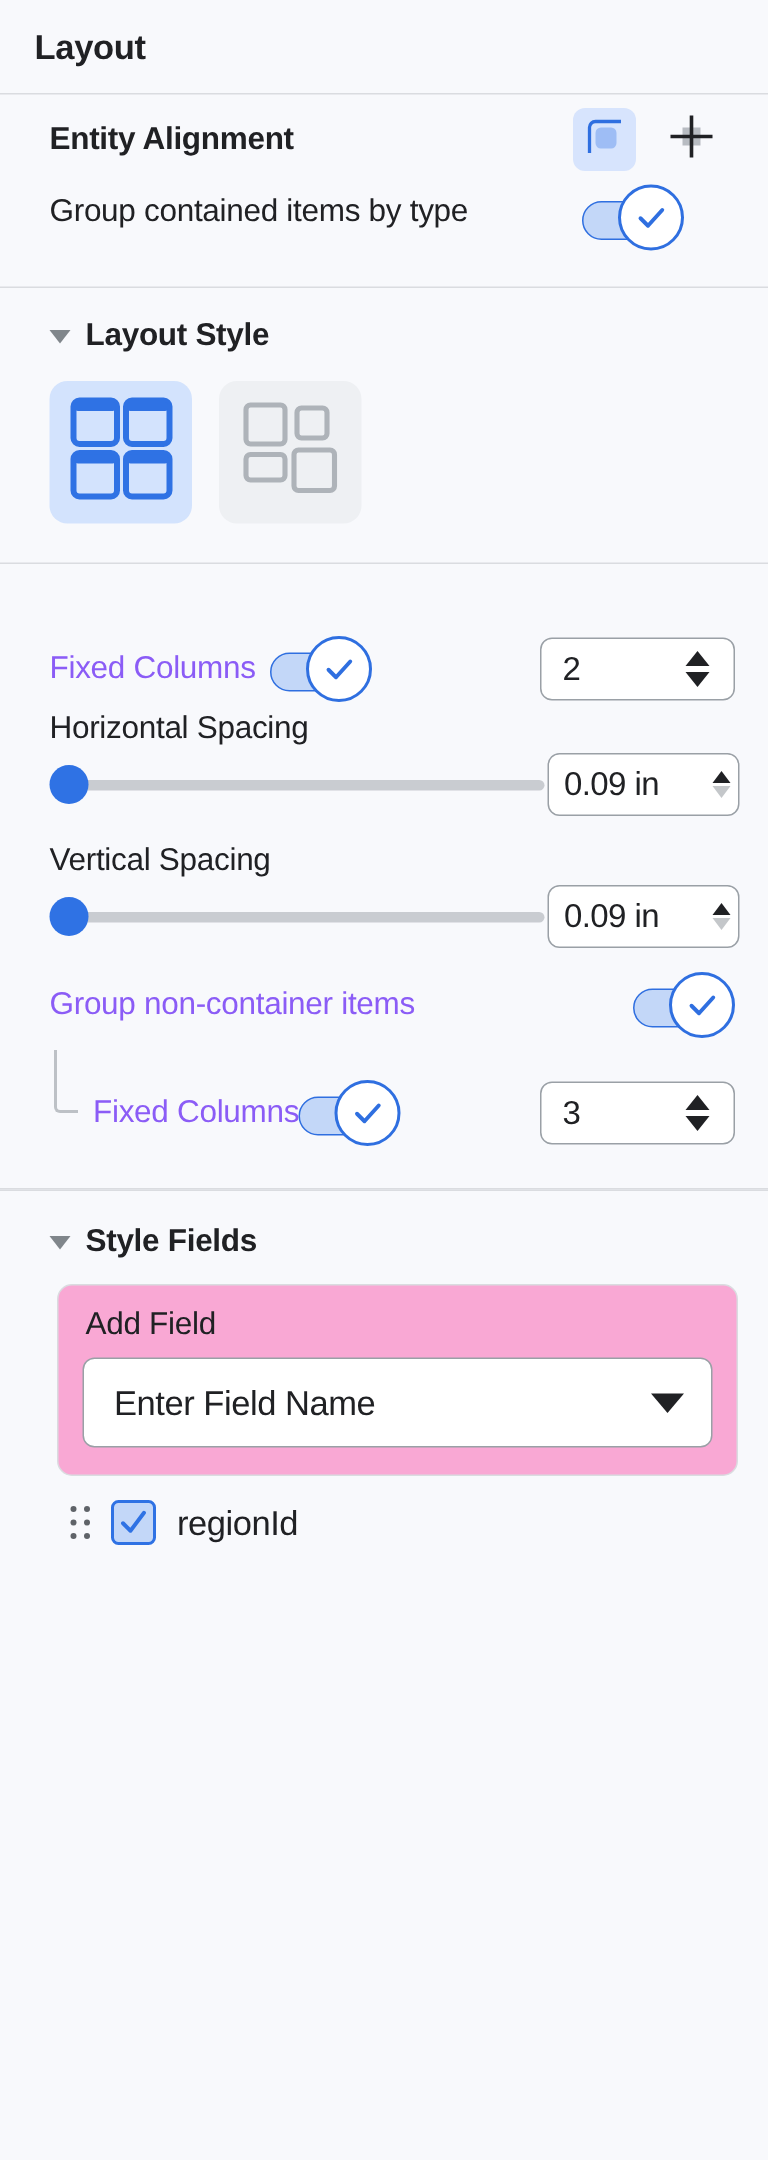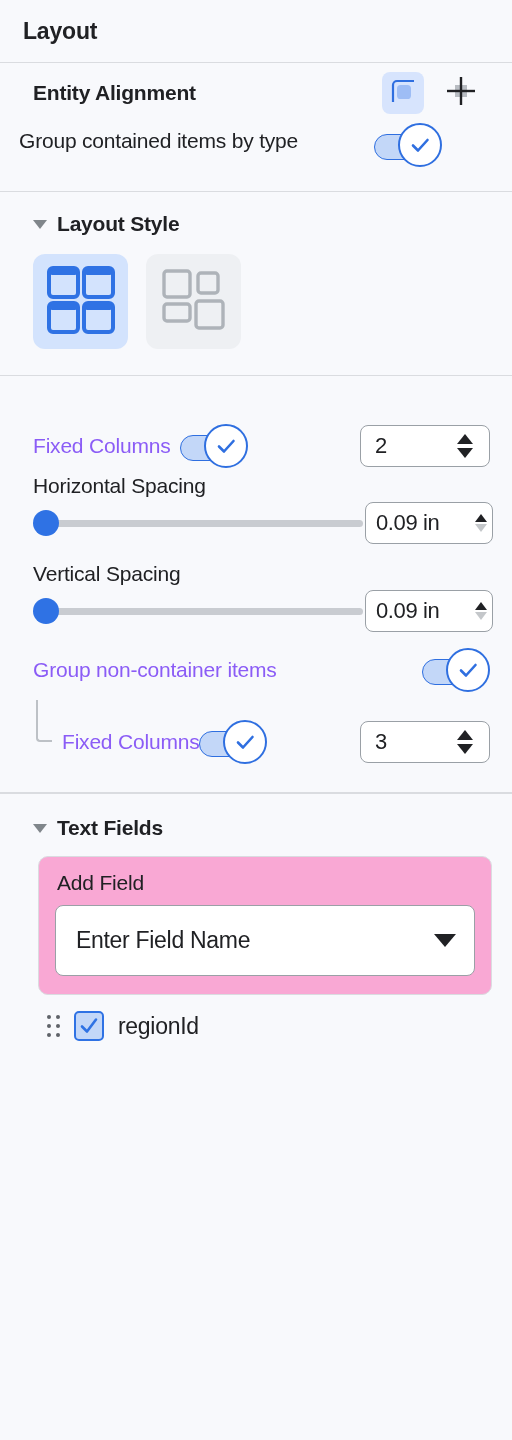--- a/index.html
+++ b/index.html
@@ -41,21 +41,21 @@
   .entity-label { font-size: 21px; font-weight: 700; letter-spacing: -0.2px; flex: 1; }
   .align-btns { display: flex; align-items: center; gap: 16px; }
   .align-btn {
     width: 42px; height: 42px; border-radius: 8px;
     display: flex; align-items: center; justify-content: center;
   }
   .align-btn.sel { background: #d7e4fd; }
 
   .row-toggle {
     display: flex; align-items: flex-start;
-    padding: 0 22px 0 19px; min-height: 68px;
+    padding: 0 22px 0 33px; min-height: 68px;
   }
   .row-toggle .lbl {
     font-size: 21px; line-height: 36px; flex: 1; max-width: 355px;
     letter-spacing: -0.2px; color: #202124;
   }
 
   
   .toggle { position: relative; width: 68px; height: 44px; flex: none; }
   .toggle .pill {
     position: absolute; left: 0; top: 11px;
@@ -152,21 +152,21 @@
   }
   .drag i { display: block; width: 4px; height: 4px; border-radius: 50%; background: #5f6368; }
 
   
   .addfield-box {
     margin: 16px 20px 0 38px; border: 1.4px solid #dadce0;
     border-radius: 10px; background: #f9a8d4; padding: 14px 16px 18px 16px;
   }
   .addfield-lbl { font-size: 21px; letter-spacing: -0.2px; color: #202124; padding-left: 2px; }
   .select {
-    margin-top: 10px; height: 71px; background: #ffffff;
+    margin-top: 10px; height: 60px; background: #ffffff;
     border: 1.4px solid #9aa0a6; border-radius: 8px;
     display: flex; align-items: center; padding: 0 18px 0 20px;
   }
   .select .val { font-size: 23px; letter-spacing: -0.3px; color: #202124; flex: 1; }
   .select .dd {
     width: 0; height: 0; border-left: 11px solid transparent;
     border-right: 11px solid transparent; border-top: 13px solid #202124;
   }
 
   .field-row { display: flex; align-items: center; gap: 14px; padding: 16px 0 0 47px; }
@@ -357,21 +357,21 @@
       </div>
     </div>
   </div>
   <div class="divider" style="margin-top:22px"></div>
 
   <div class="divider"></div>
 
   <div class="section" style="padding-top:22px">
     <div class="sec-head">
       <span class="caret"></span>
-      <span>Text Fields</span>
+      <span>Style Fields</span>
     </div>
 
     <div class="addfield-box">
       <div class="addfield-lbl">Add Field</div>
       <div class="select">
         <span class="val">Enter Field Name</span>
         <span class="dd"></span>
       </div>
     </div>
 

